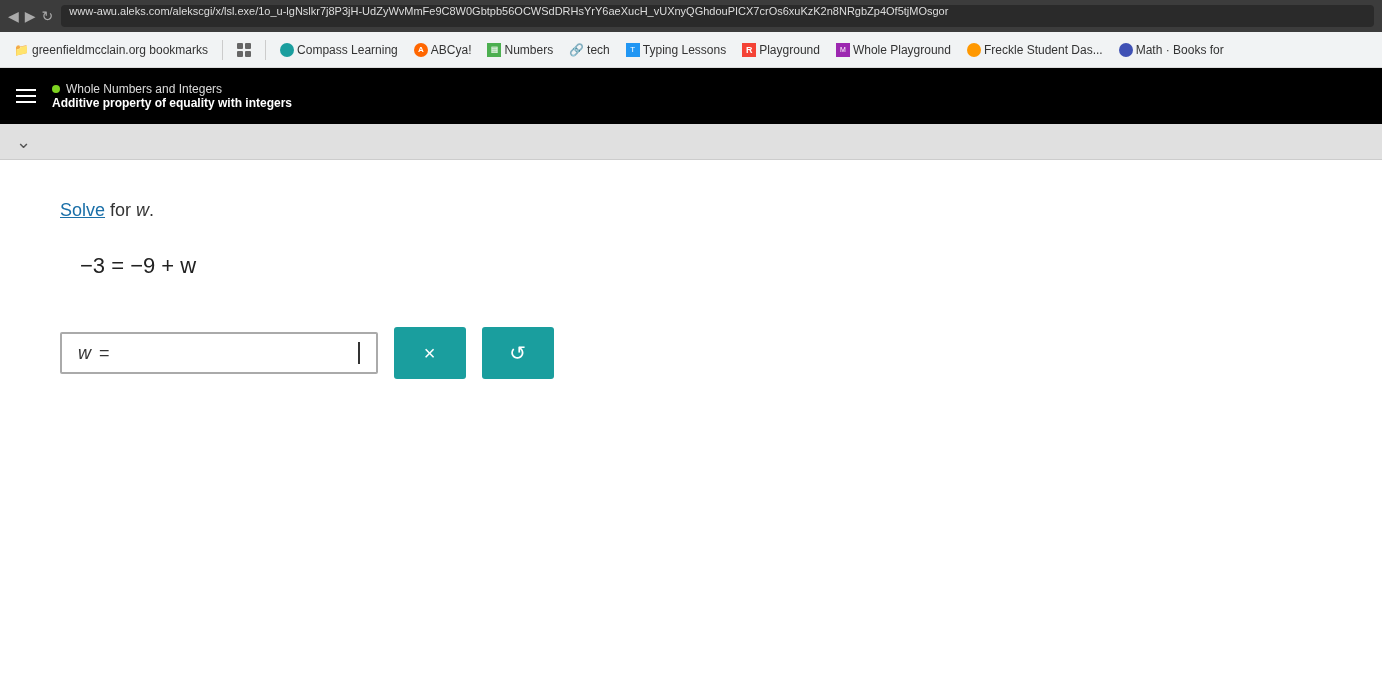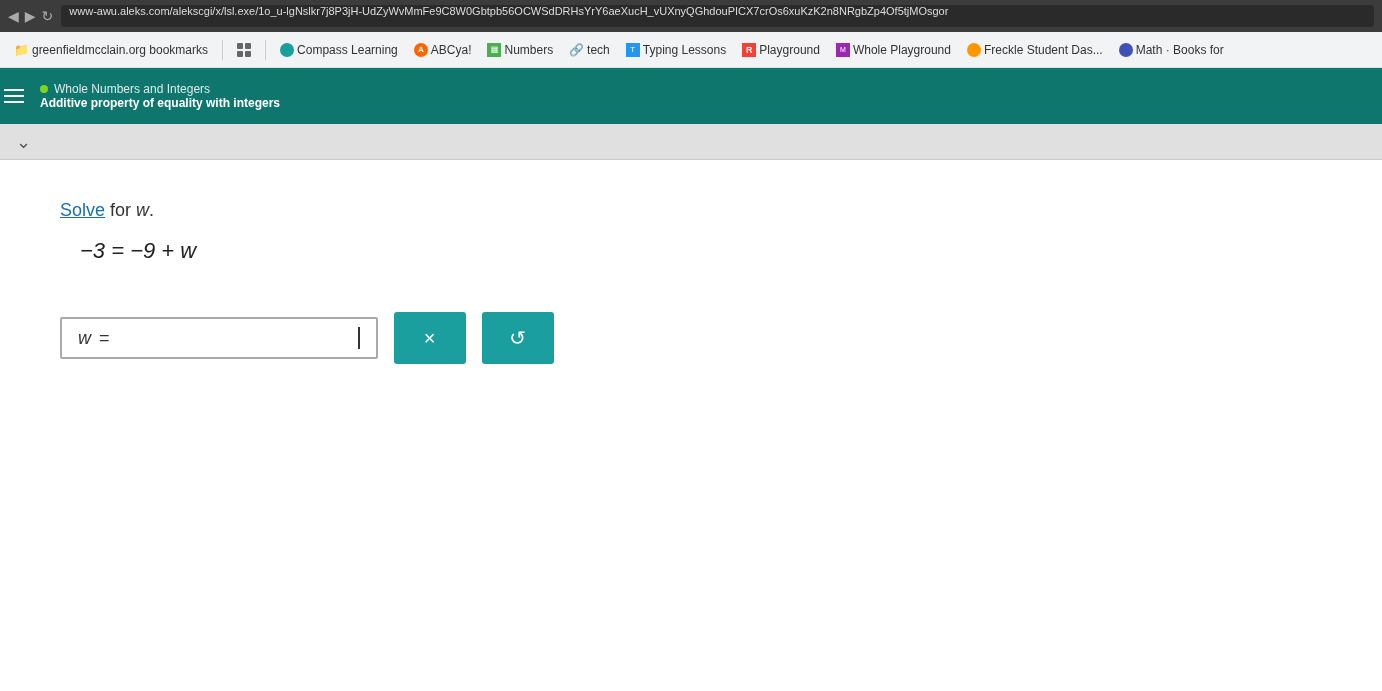--- a/index.html
+++ b/index.html
@@ -88,24 +88,24 @@
     
     .main-content {
       display: flex;
       flex-direction: column;
       background: #e8e8e8;
       min-height: calc(691px - 68px);
     }
 
     
     .lesson-header {
-      background: #0f766e;
-      display: flex;
-      align-items: center;
-      padding: 0 4px;
+      background: #000000;
+      display: flex;
+      align-items: center;
+      padding: 0 16px;
       height: 56px;
       gap: 16px;
     }
     .hamburger-icon {
       display: flex;
       flex-direction: column;
       gap: 4px;
       cursor: pointer;
     }
     .hamburger-icon span {
@@ -159,33 +159,32 @@
     .problem-area {
       background: white;
       margin: 0;
       padding: 40px 60px;
       flex: 1;
       min-height: 500px;
     }
     .problem-instruction {
       font-size: 18px;
       color: #333;
-      margin-bottom: 17px;
+      margin-bottom: 32px;
     }
     .solve-link {
       text-decoration: underline;
       color: #1a6fa8;
       cursor: pointer;
     }
     .equation {
       font-size: 22px;
       color: #222;
       margin-bottom: 48px;
       margin-left: 20px;
-      font-style: italic;
     }
     .answer-row {
       display: flex;
       align-items: center;
       gap: 16px;
     }
     .answer-box {
       display: flex;
       align-items: center;
       gap: 8px;

